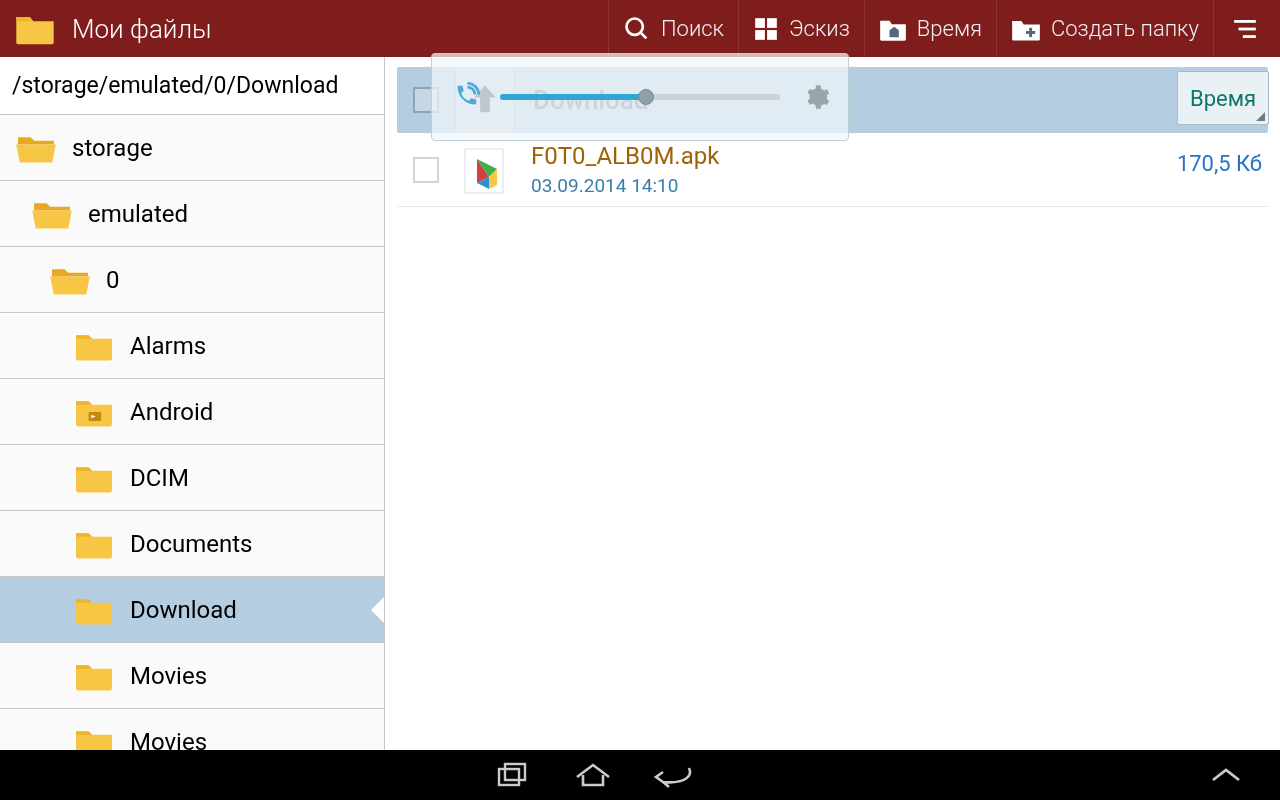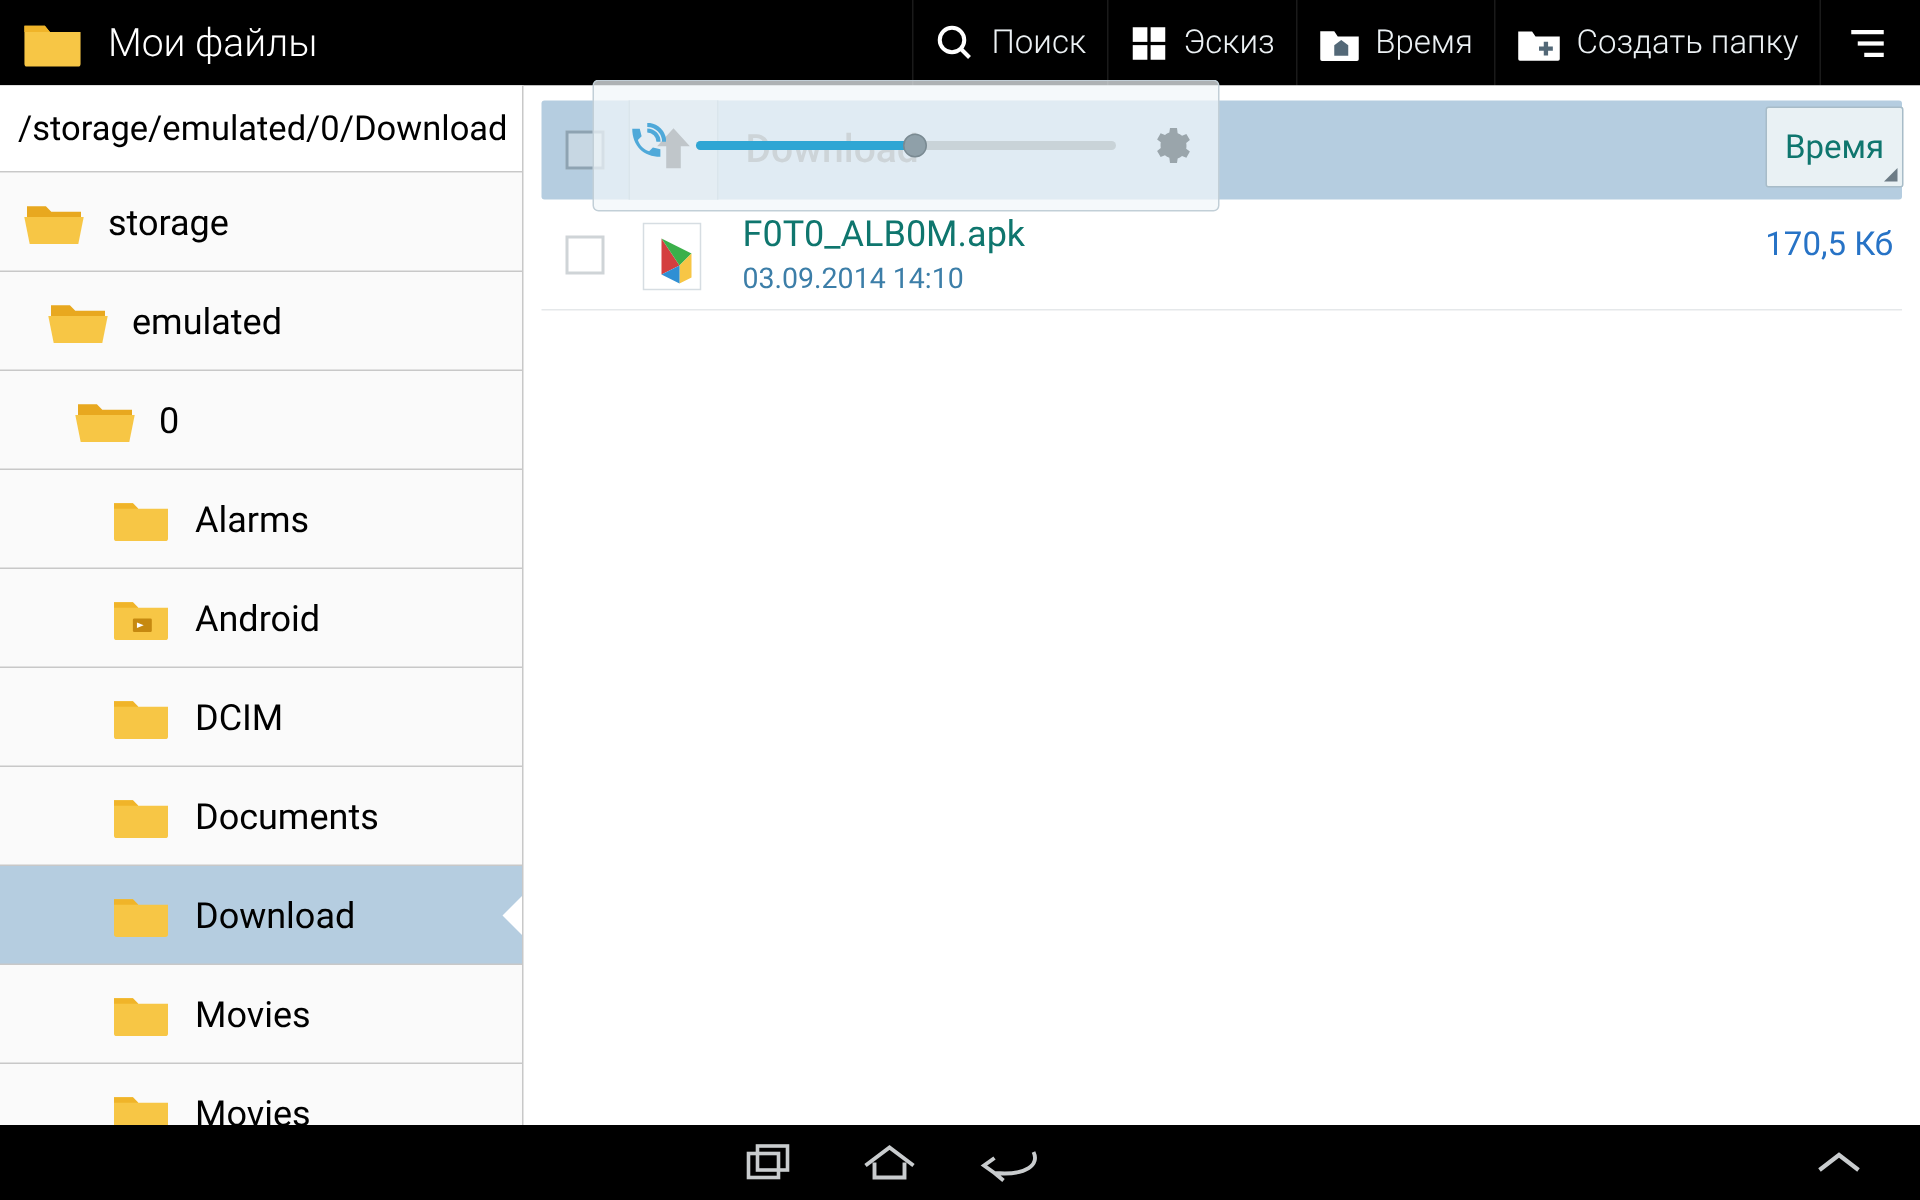--- a/index.html
+++ b/index.html
@@ -1,37 +1,37 @@
 <!DOCTYPE html>
 <html><head>
 <meta charset="utf-8">
 <style>
   * { box-sizing: border-box; margin: 0; padding: 0; }
   html, body { width: 1280px; height: 800px; overflow: hidden; font-family: Roboto, Arial, sans-serif; background: #fff; }
   .screen { width: 1280px; height: 800px; display: flex; flex-direction: column; }
 
   
   .actionbar {
-    height: 57px; background: #000000; color: #fff;
+    height: 57px; background: #7f1d1d; color: #fff;
     display: flex; align-items: center; padding: 0 10px 0 14px;
     font-size: 24px; font-weight: 300;
   }
   .actionbar .title { margin-left: 16px; flex: 1; color:#fff; font-size:26px; }
   .actionbar .actions { display: flex; align-items: flex-start; gap: 0; }
   .ab-item {
     display: flex; align-items: center; height: 57px; padding: 0 14px;
     cursor: pointer; border-left: 1px solid rgba(255,255,255,0.10);
   }
   .ab-item svg { flex: none; }
   .ab-item span { margin-left: 10px; font-size: 22px; color:#ecf1f4; white-space: nowrap; }
   .ab-menu { padding: 0 12px 0 18px; border-left: 1px solid rgba(255,255,255,0.10); height:57px; display:flex; align-items:center; cursor:pointer;}
 
   
   .body { flex: 1; display: flex; min-height: 0; background:#fff; }
-  .sidebar { width: 349px; background: #fff; border-right: 1px solid #c8c8c8; display:flex; flex-direction:column; overflow:hidden; }
+  .sidebar { width: 385px; background: #fff; border-right: 1px solid #c8c8c8; display:flex; flex-direction:column; overflow:hidden; }
   .content { flex: 1; display: flex; flex-direction: column; min-width:0; }
 
   .path-row { height: 58px; display:flex; align-items:center; padding: 0 12px; border-bottom:1px solid #c8c8c8; font-size: 23px; color:#000; }
 
   .tree { flex:1; overflow-y:auto; }
   .tree-item {
     height: 66px; display:flex; align-items:center; border-bottom:1px solid #c8c8c8;
     font-size: 24px; color:#000; cursor:pointer; position:relative; background:#fafafa;
   }
   .tree-item.selected { background:#b5cde0; }
@@ -76,21 +76,21 @@
   .overlay-widget .track .thumb{position:absolute;left:52%;top:50%;transform:translate(-50%,-50%);width:16px;height:16px;border-radius:50%;background:#8fa0a9;border:1px solid #7a8a92;}
   .overlay-widget .gear2{color:#9aa5ab;}
 
   .file-list { padding: 0 12px; }
   .file-row {
     height: 74px; display:flex; align-items:center; border-bottom:1px solid #e5e8ea;
     position:relative;
   }
   .file-row .chk { width:26px;height:26px;border:2px solid #cfd4d7;margin:0 16px; }
   .file-row .app-ic { width:58px;height:50px; margin-right:18px; display:flex;align-items:center;justify-content:center;}
-  .file-row .meta .name{font-size:24px;color:#0f766e;}
+  .file-row .meta .name{font-size:24px;color:#a16207;}
   .file-row .meta .date{font-size:19px;color:#3c7ea8;margin-top:4px;}
   .file-row .size{position:absolute;right:6px;top:18px;color:#2773c6;font-size:22px;}
 
   
   .navbar{ height:50px; background:#000; display:flex; align-items:center; justify-content:space-around; }
   .navbar .nav-btn{ width:80px;height:48px;display:flex;align-items:center;justify-content:center;color:#c9ccce;cursor:pointer;}
   .navbar .spacer{flex:1;}
 
   
   .folder svg{width:100%;height:100%;}

